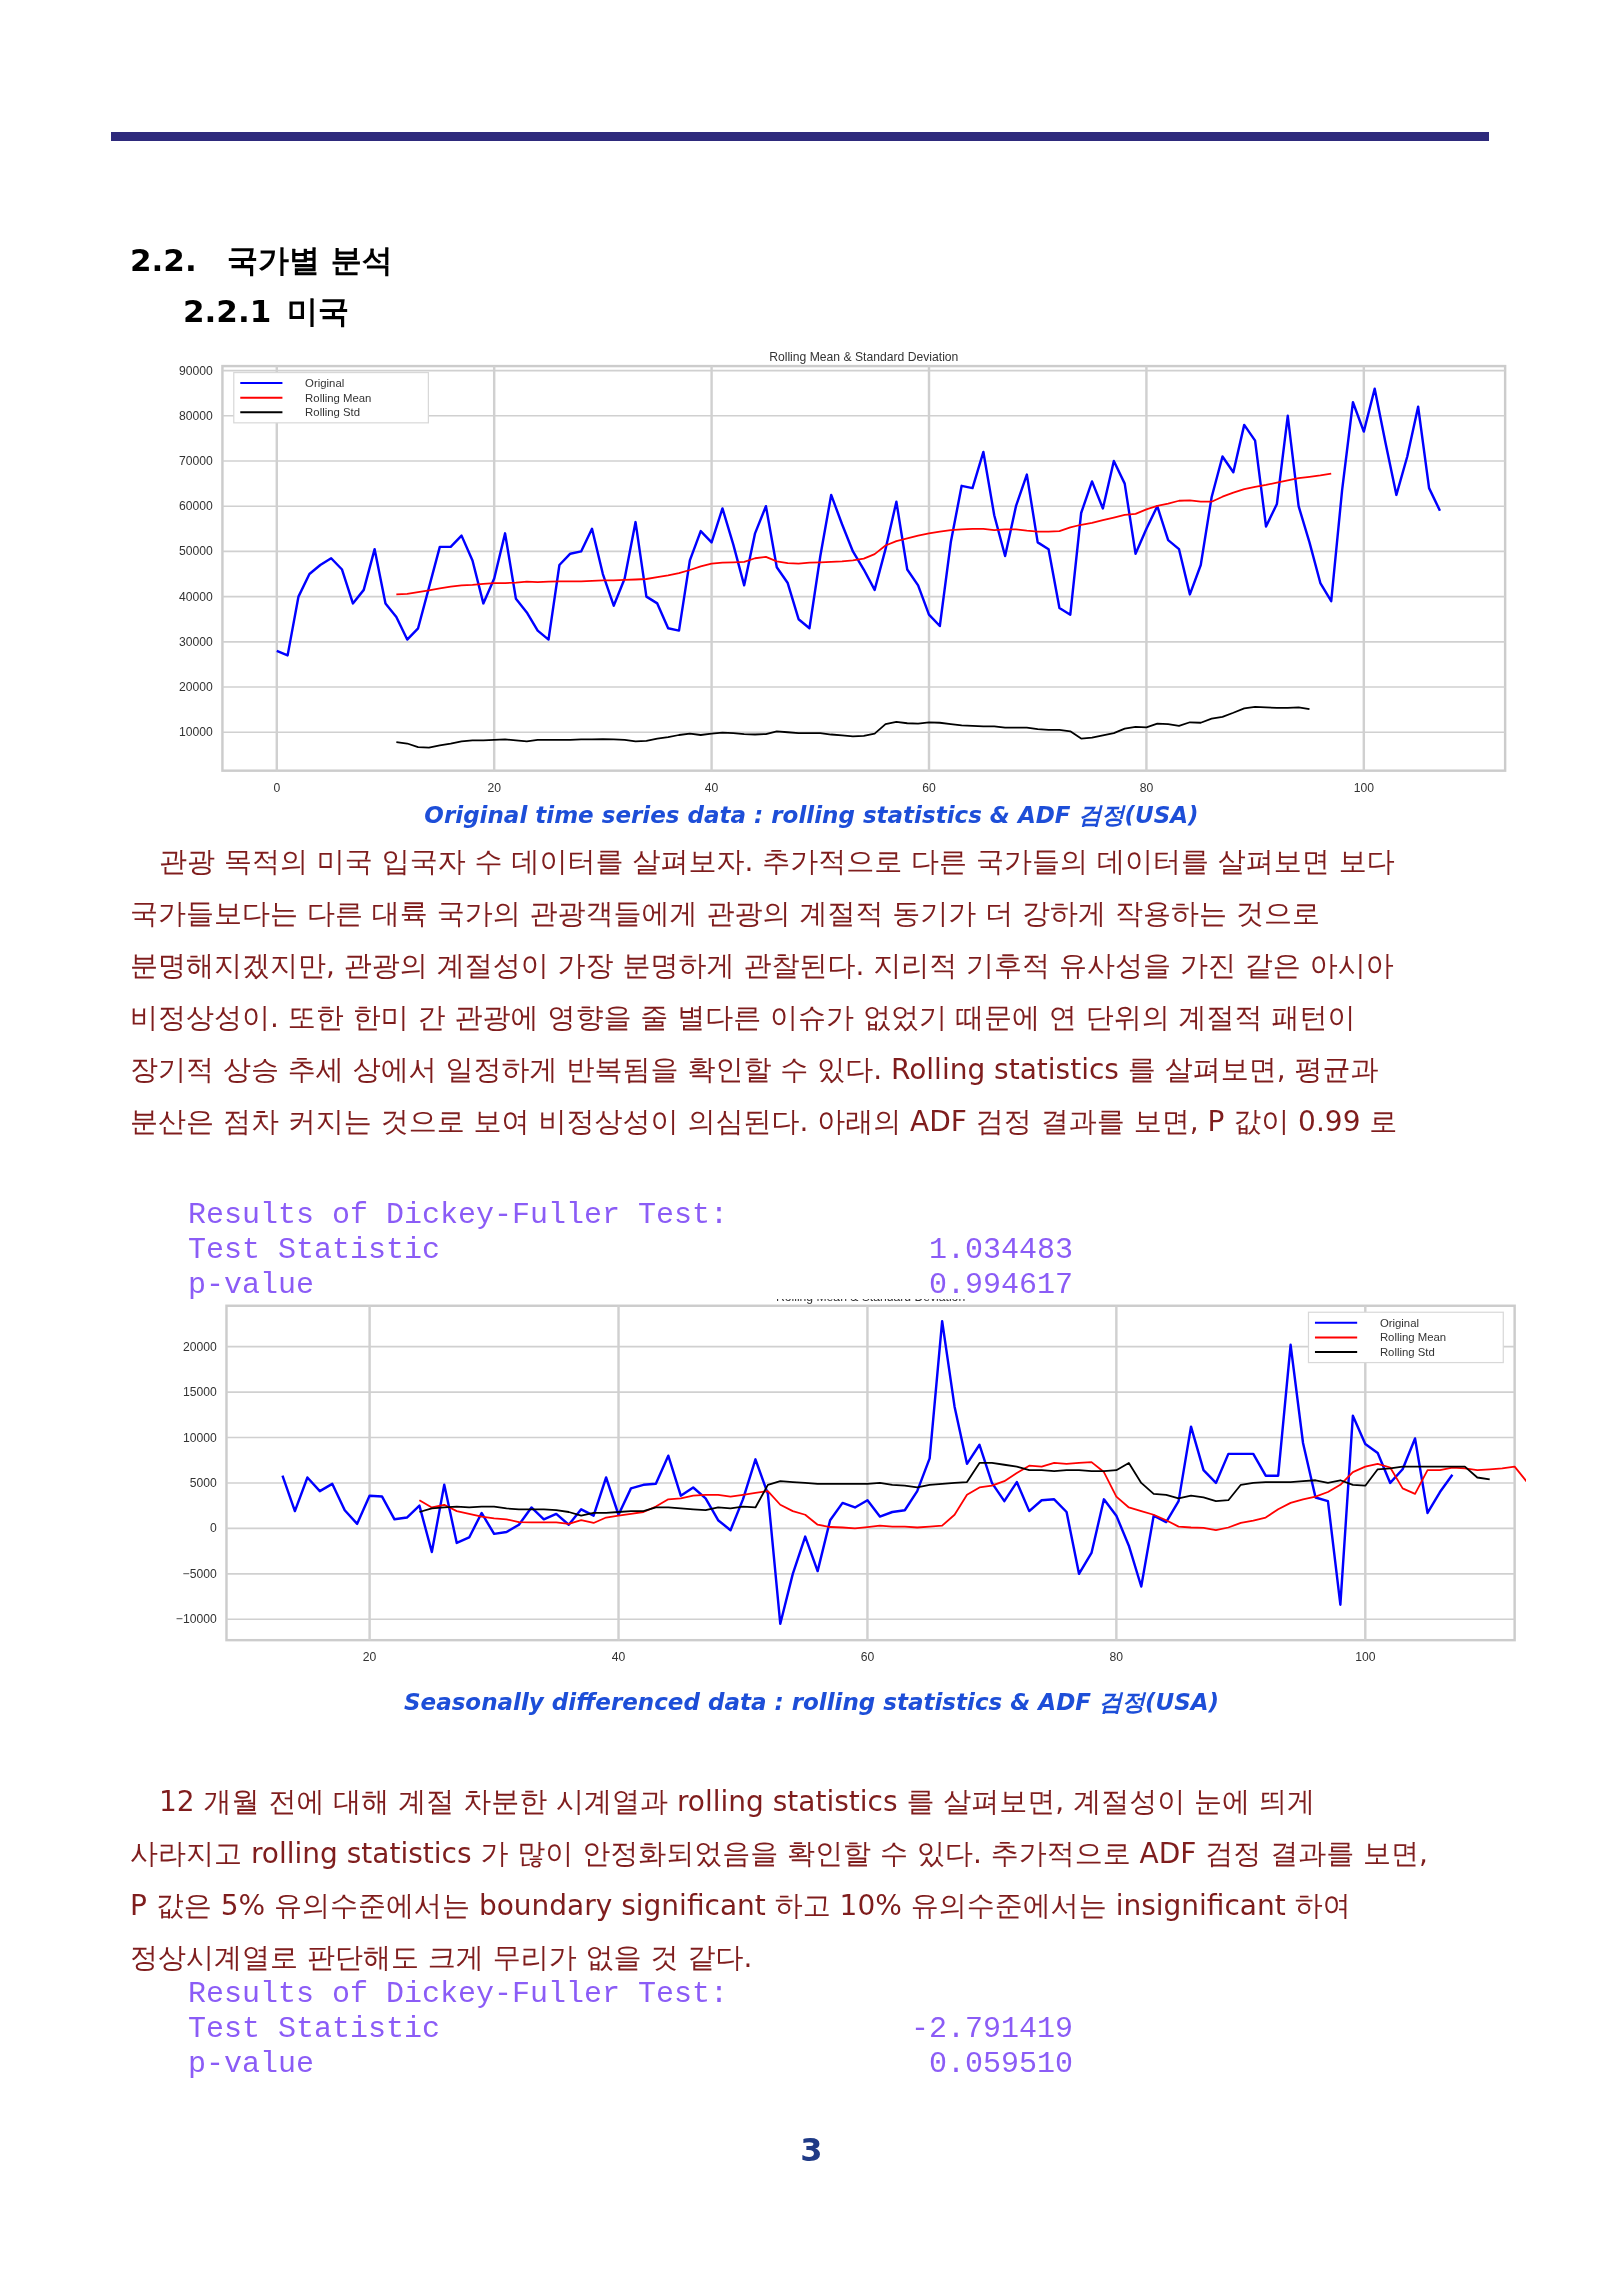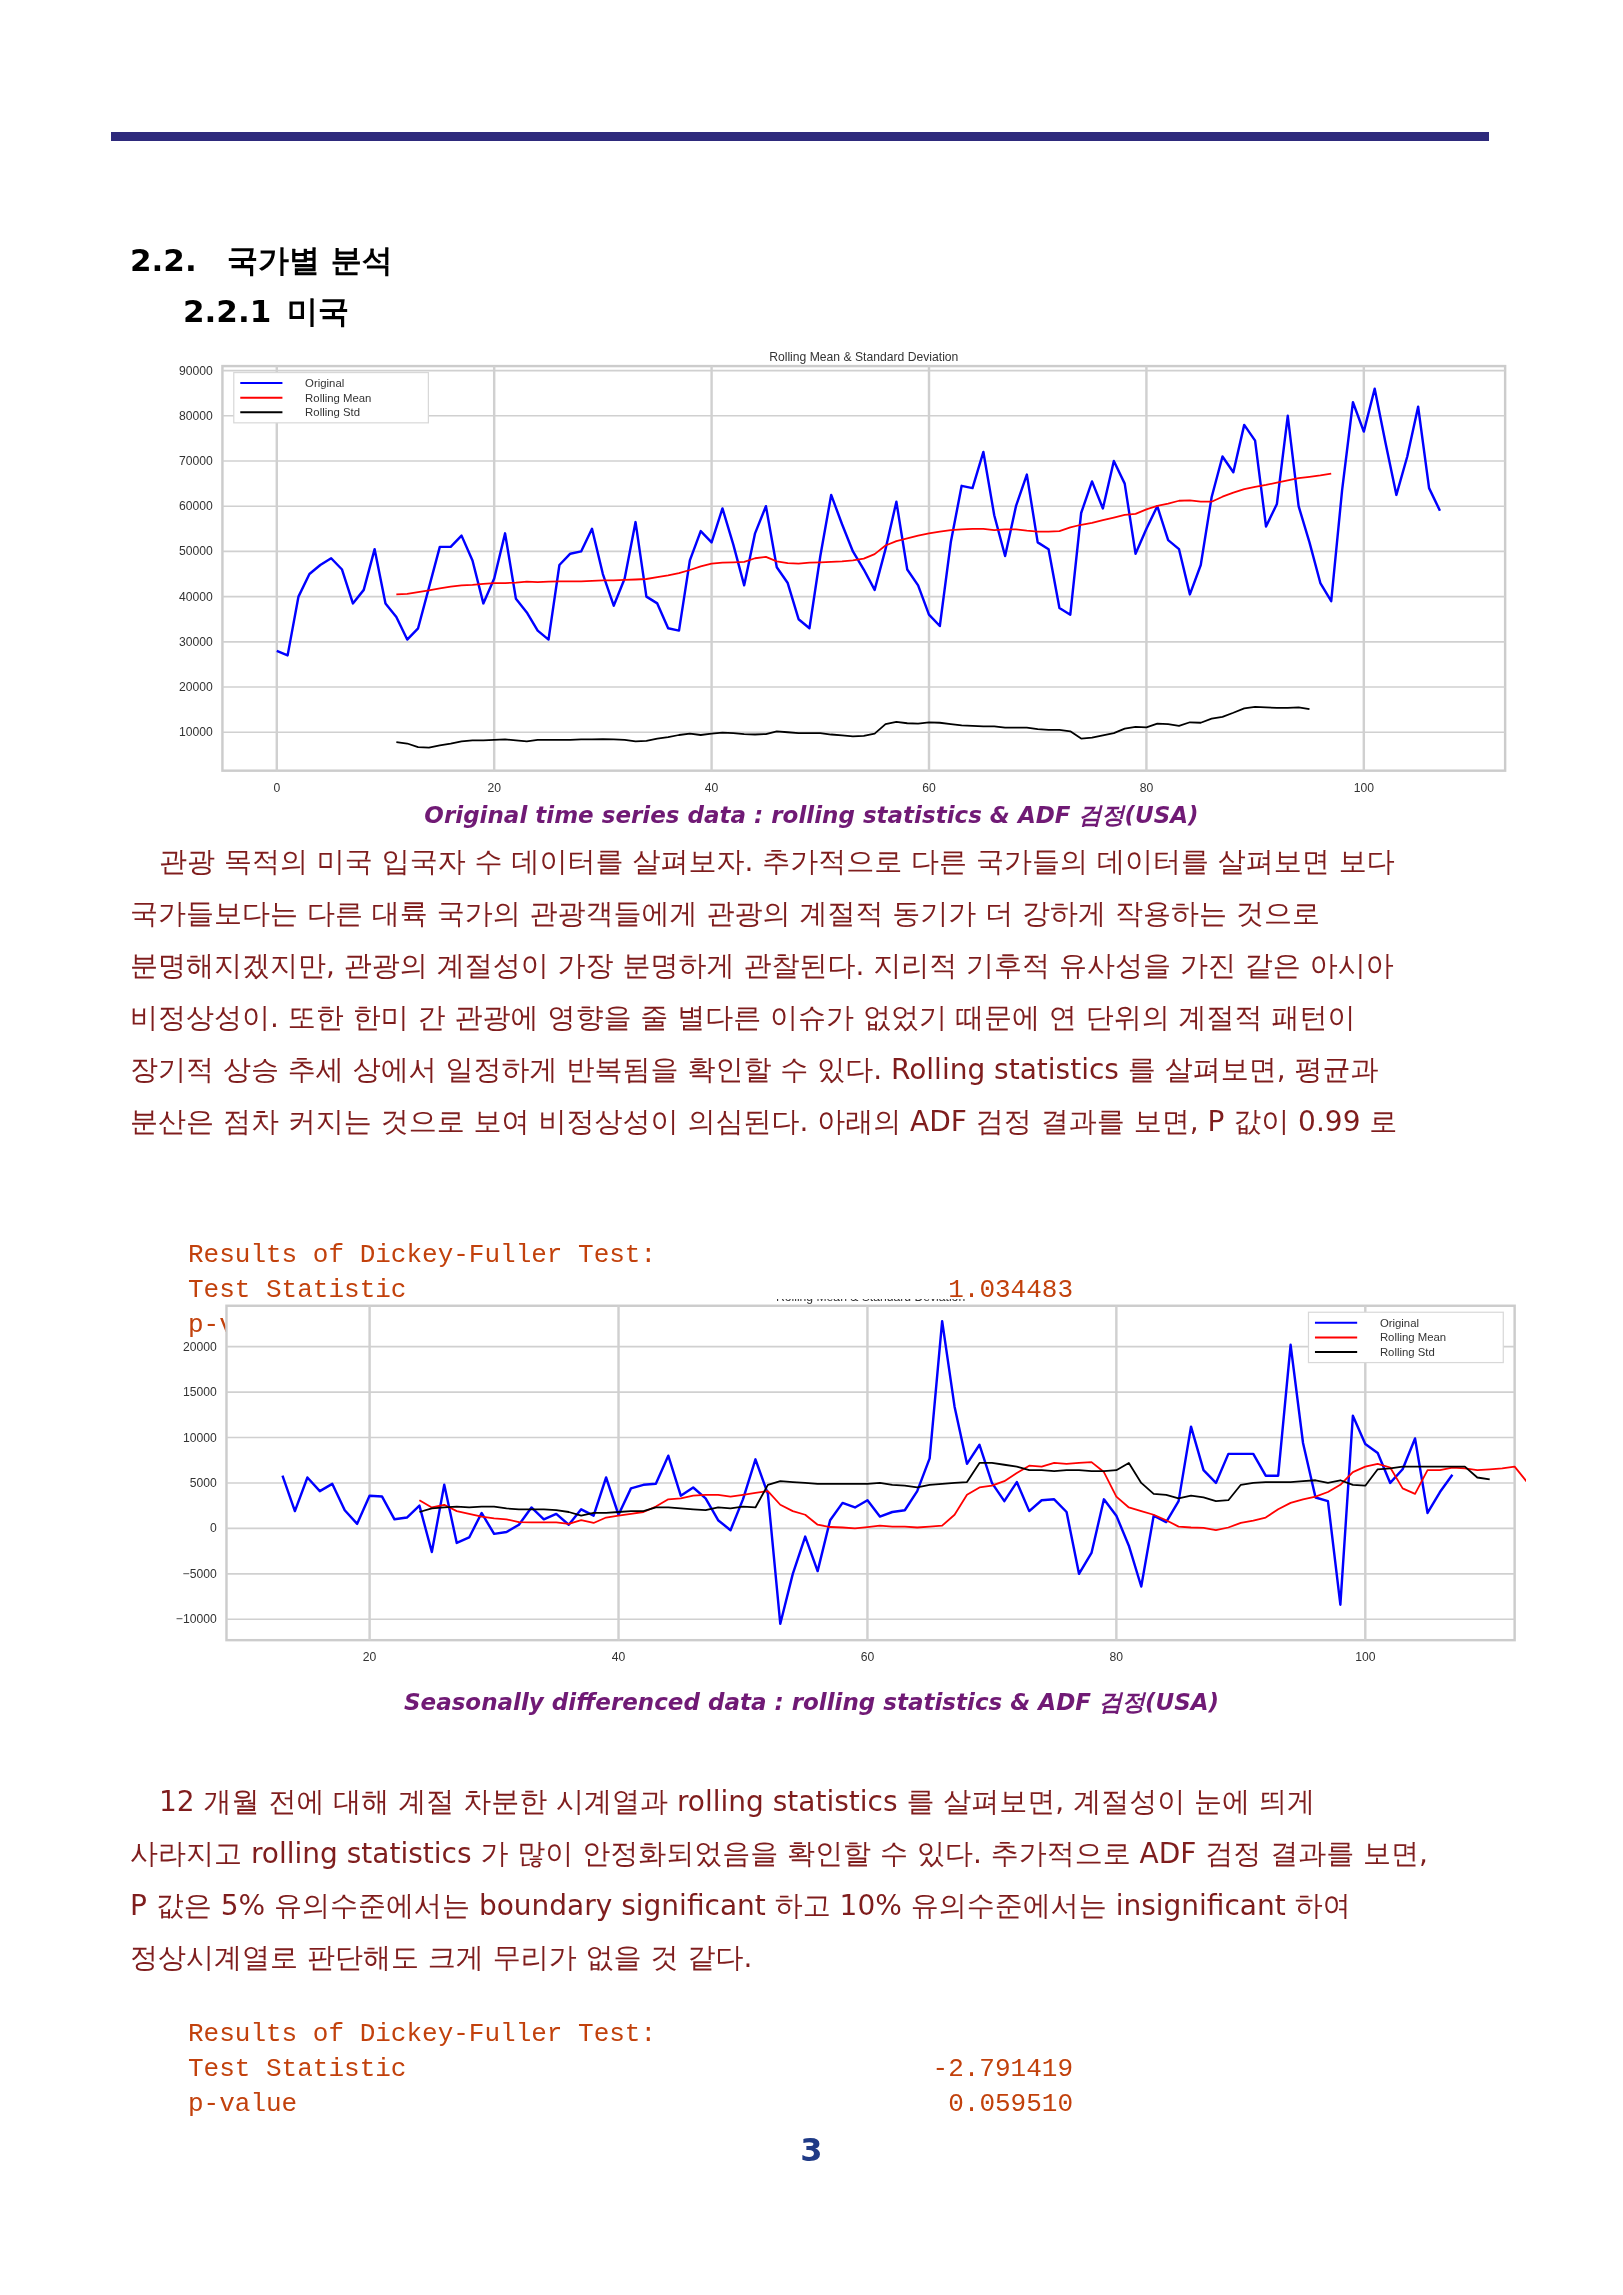--- a/index.html
+++ b/index.html
@@ -5,25 +5,25 @@
   html, body { margin: 0; padding: 0; background: #ffffff; }
   body { width: 1623px; height: 2295px; position: relative; overflow: hidden;
          font-family: "DejaVu Sans", "Liberation Sans", sans-serif; color: #000; }
   .top-rule { position: absolute; left: 111px; top: 132px; width: 1378px; height: 9px; background: #2e2a7c; }
   .h2 { position: absolute; left: 130px; top: 226px; font-size: 31px; font-weight: bold; letter-spacing: 0px; }
   .h2 .num { display: inline-block; width: 97px; margin-top: 16px; }
   .h3 { position: absolute; left: 183px; top: 291px; font-size: 31px; font-weight: bold; }
   .h3 .num { display: inline-block; width: 104px; }
   .chart { position: absolute; }
   .caption { position: absolute; left: 0; width: 1623px; text-align: center; font-size: 23px;
-             font-weight: bold; font-style: italic; color: #701a75; }
+             font-weight: bold; font-style: italic; color: #1d4ed8; }
   .para { position: absolute; left: 130px; width: 1396px; font-size: 28px; line-height: 52px; color: #7f1d1d; }
   .para .line { display: block; white-space: nowrap; }
   .adf { position: absolute; left: 188px; font-family: "Liberation Mono", "DejaVu Sans Mono", monospace;
-         font-size: 26px; line-height: 35px; color: #c2410c; margin-top: 40px; }
+         font-size: 30px; line-height: 35px; color: #8b5cf6; }
   .adf .row { display: block; white-space: pre; height: 35px; }
   .adf .val { position: absolute; left: 552px; width: 333px; text-align: right; }
   .pageno { position: absolute; left: 0; width: 1623px; top: 2131px; text-align: center;
             font-size: 32px; font-weight: bold; color: #1f3a86; }
   svg text { font-family: "Liberation Sans", "DejaVu Sans", sans-serif; }
 </style>
 </head>
 <body>
 
 <div class="top-rule"></div>

